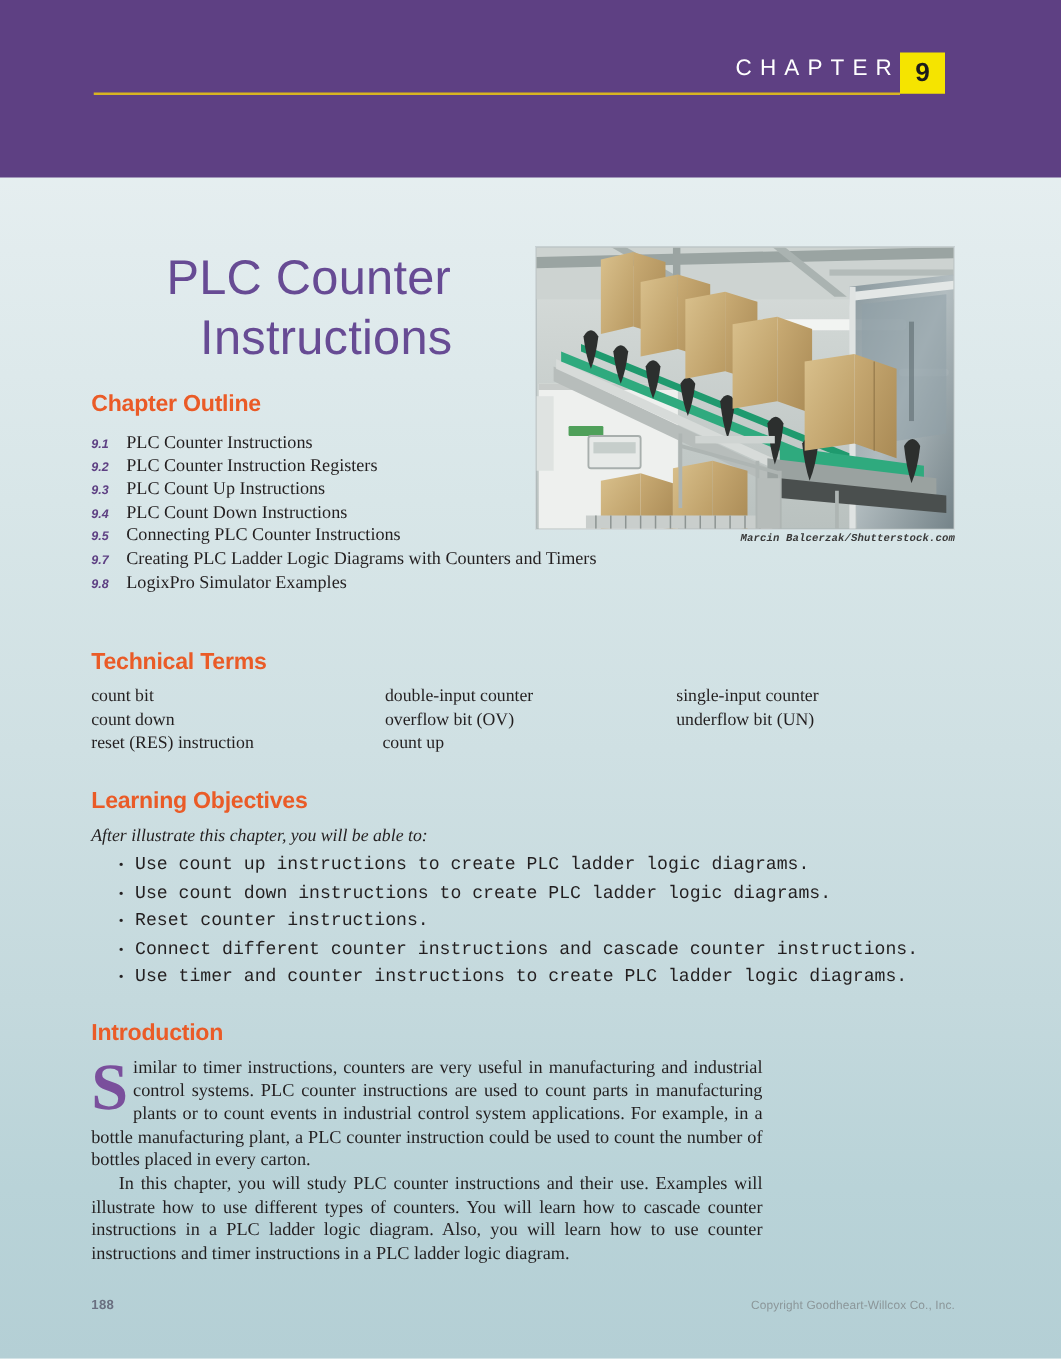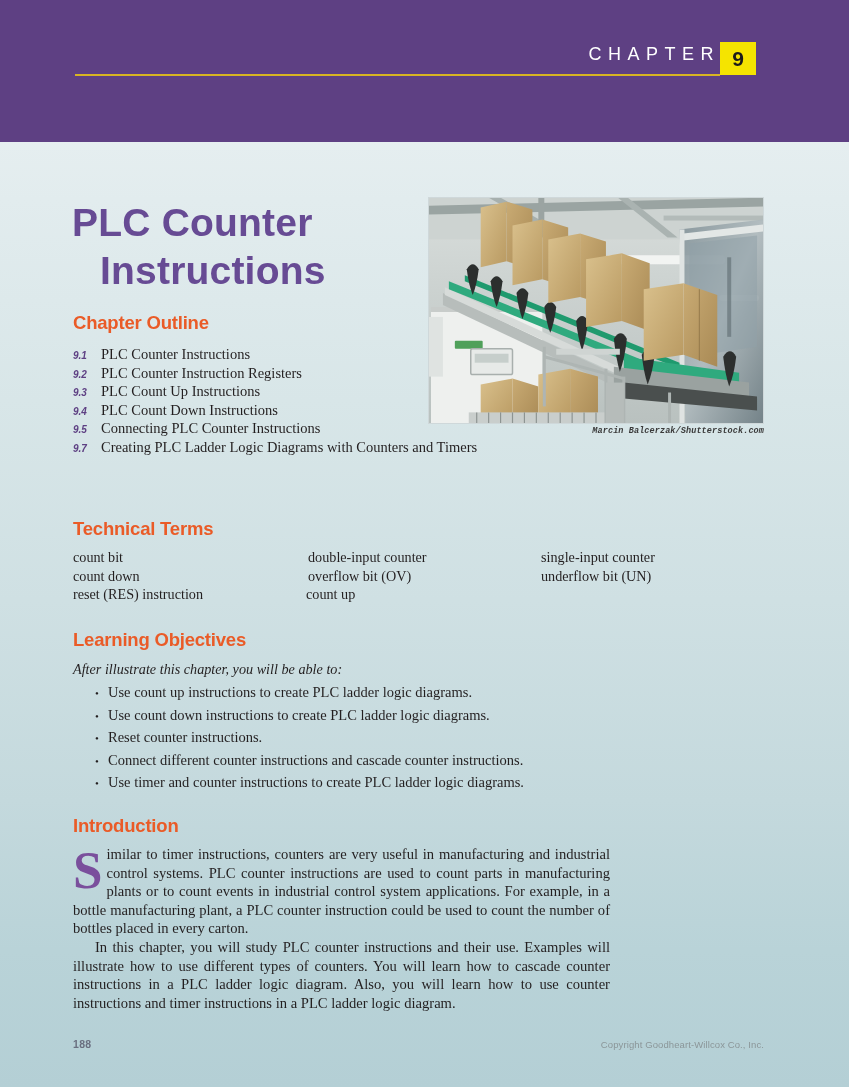--- a/index.html
+++ b/index.html
@@ -76,23 +76,24 @@
 
   
   .chapter-title {
     position: absolute;
     left: 72px;
     top: 173px;
     width: 350px;
     color: #674b94;
     font-family: "Liberation Sans", sans-serif;
     font-size: 39px;
-    font-weight: 700;
+    font-weight: 400;
     line-height: 48px;
     letter-spacing: 0.2px;
+    text-align: center;
   }
   .chapter-title .line2 { display: block; margin-left: 28px; }
 
   
   .photo-frame {
     position: absolute;
     left: 428px;
     top: 197px;
     width: 336px;
     height: 227px;
@@ -205,21 +206,21 @@
     height: 22.5px;
     line-height: 22.5px;
   }
   .objective-bullet {
     flex: 0 0 13px;
     font-size: 11px;
     color: #231f20;
     line-height: 22.5px;
   }
   .objective-text {
-    font-family: Liberation Serif, serif;
+    font-family: Liberation Mono, monospace;
     font-size: 14.5px;
     color: #231f20;
   }
 
   
   .intro-body {
     position: absolute;
     left: 73px;
     top: 845px;
     width: 537px;
@@ -420,20 +421,24 @@
       <span class="outline-text">PLC Count Down Instructions</span>
     </div>
     <div class="outline-row">
       <span class="outline-num">9.5</span>
       <span class="outline-text">Connecting PLC Counter Instructions</span>
     </div>
     <div class="outline-row">
       <span class="outline-num">9.7</span>
       <span class="outline-text">Creating PLC Ladder Logic Diagrams with Counters and Timers</span>
     </div>
+    <div class="outline-row">
+      <span class="outline-num">9.8</span>
+      <span class="outline-text">LogixPro Simulator Examples</span>
+    </div>
   </div>
 
   <div class="sec-head" id="head-terms">Technical Terms</div>
   <div class="terms-grid">
     <div class="terms-row">
       <span class="term-cell term-c1">count bit</span>
       <span class="term-cell term-c2">double-input counter</span>
       <span class="term-cell term-c3">single-input counter</span>
     </div>
     <div class="terms-row">

